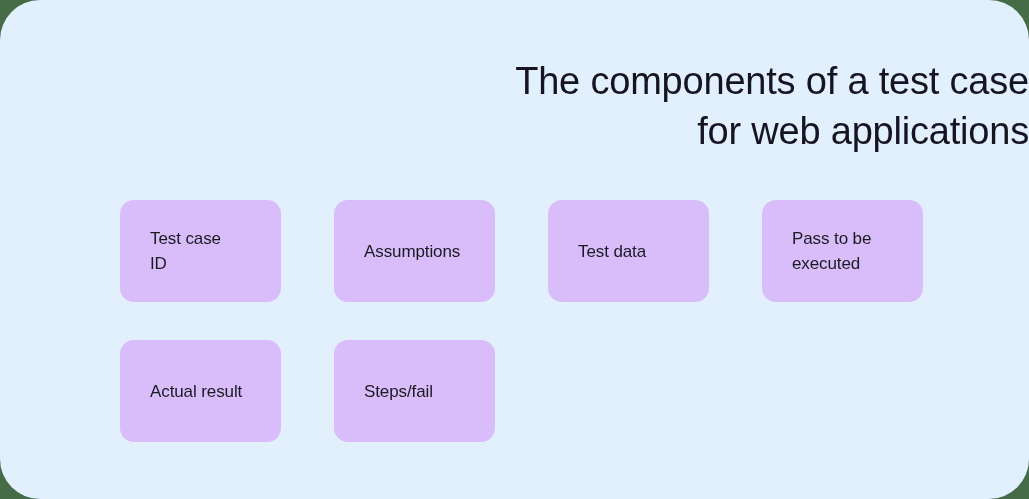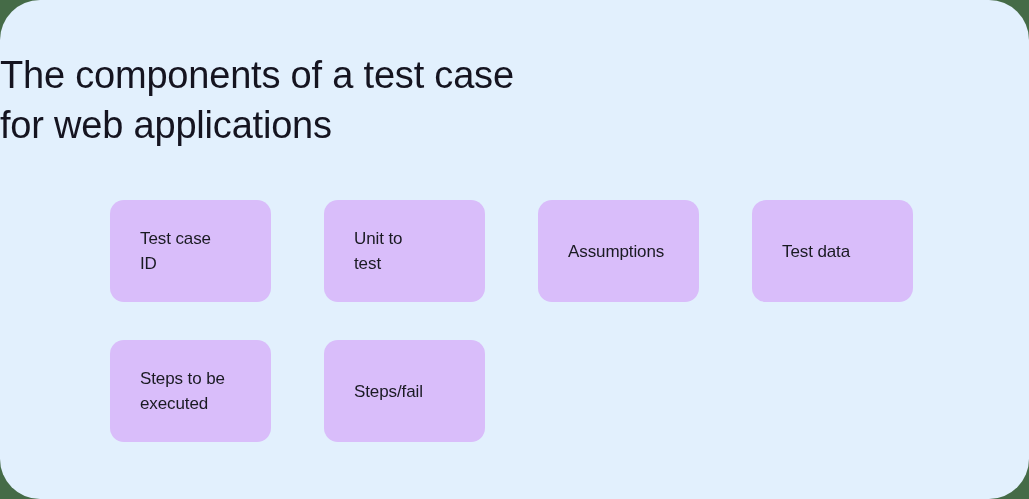--- a/index.html
+++ b/index.html
@@ -21,34 +21,34 @@
     width: 1029px;
     height: 499px;
     background: #e2f0fd;
     border-radius: 40px;
     box-sizing: border-box;
   }
 
   .title {
     position: absolute;
     left: 0;
-    top: 50px;
+    top: 56px;
     width: 1029px;
-    text-align: left;
+    text-align: right;
     font-size: 38px;
     line-height: 50px;
     font-weight: 500;
     letter-spacing: -0.2px;
     color: #151420;
     white-space: pre-line;
   }
 
   .grid {
     position: absolute;
-    left: 110px;
+    left: 120px;
     top: 200px;
     width: 803px;
     display: grid;
     grid-template-columns: repeat(4, 161px);
     grid-template-rows: repeat(2, 102px);
     column-gap: 53px;
     row-gap: 38px;
   }
 
   .card {
@@ -77,38 +77,37 @@
   <div class="title">The components of a test case
 for web applications</div>
 
   <div class="grid">
 
     <div class="card">
       <span class="card-label">Test case
 ID</span>
     </div>
 
-    <div class="card">
-      <span class="card-label">Unit to
-test</span>
-    </div>
 
     <div class="card">
       <span class="card-label">Assumptions</span>
     </div>
 
     <div class="card">
       <span class="card-label">Test data</span>
     </div>
 
     <div class="card">
-      <span class="card-label">Steps to be
+      <span class="card-label">Pass to be
 executed</span>
     </div>
 
 
+    <div class="card">
+      <span class="card-label">Actual result</span>
+    </div>
 
     <div class="card">
       <span class="card-label">Steps/fail</span>
     </div>
 
   </div>
 </div>
 
 </body></html>

